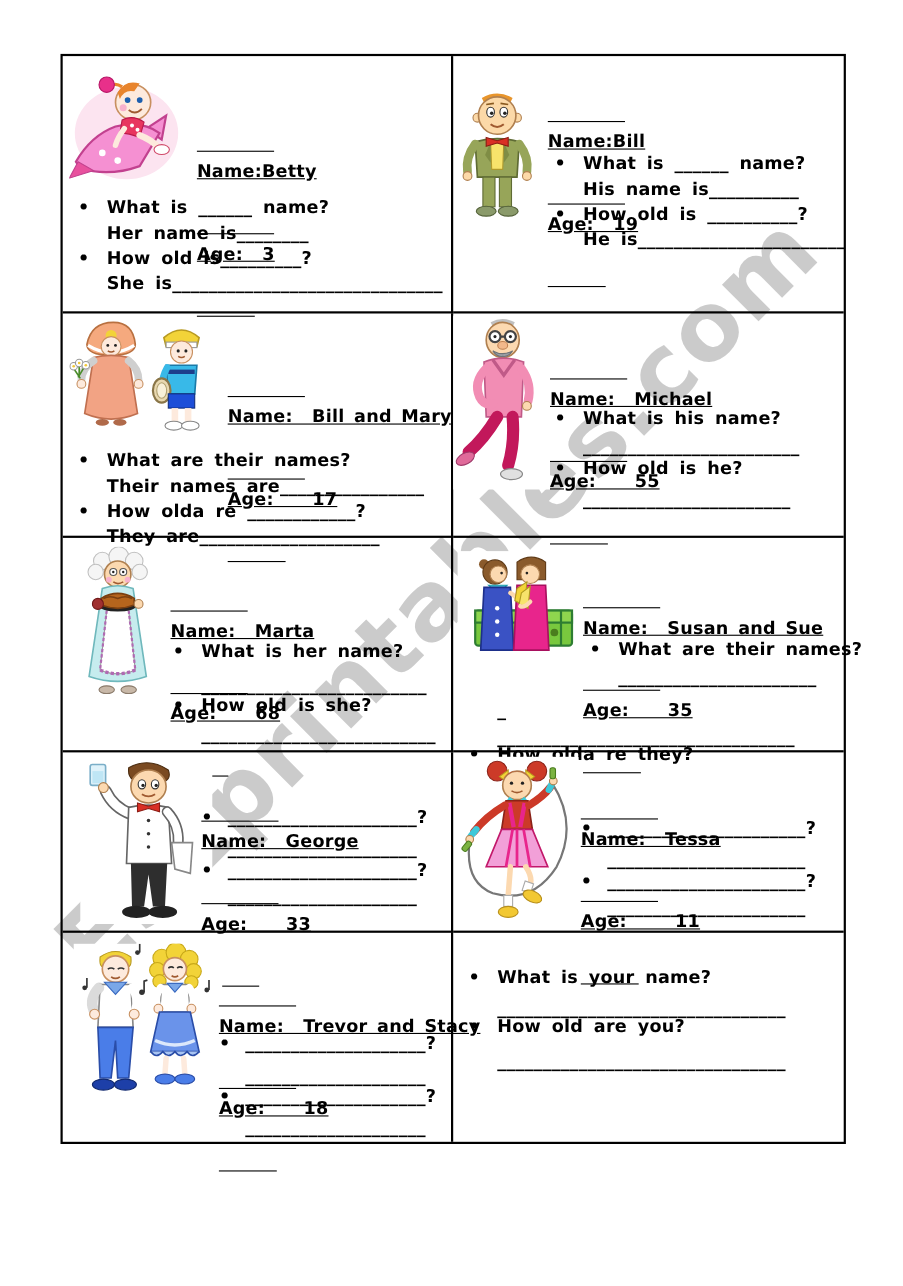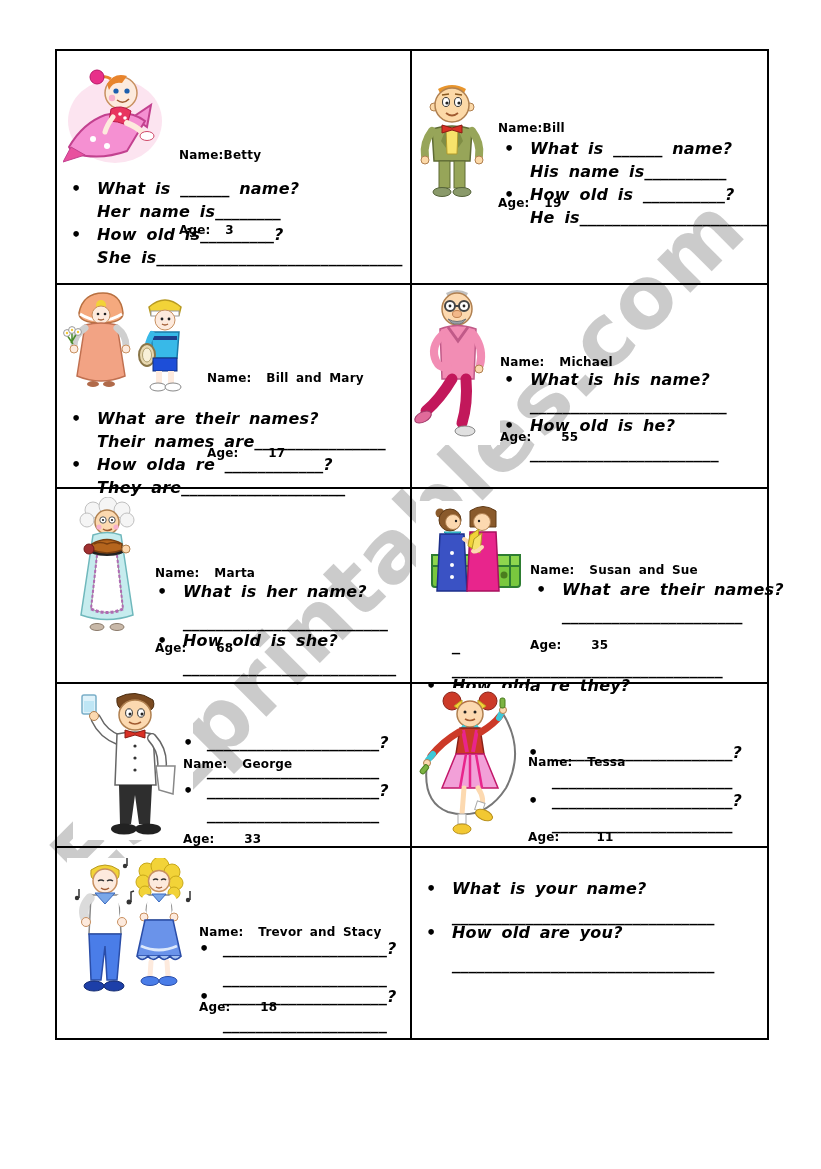--- a/index.html
+++ b/index.html
@@ -22,25 +22,25 @@
     grid-template-rows:234px 204px 195px 164px 190px;
     border:2px solid #000; z-index:1; background:transparent;
   }
   .cell { position:relative; font-weight:bold; color:#000; }
   .cell.l { border-right:2px solid #000; }
   .cell.hb { border-bottom:2px solid #000; }
 
   .imgbox { position:absolute; background:#fff; }
   .imgbox svg { display:block; width:100%; height:100%; }
 
-  .nameblk { position:absolute; font-size:12px; line-height:25px; white-space:pre; letter-spacing:.2px; word-spacing:3px; }
+  .nameblk { position:absolute; font-size:16px; line-height:25px; white-space:pre; letter-spacing:.2px; word-spacing:3px;text-decoration:underline; }
 
   .lines { position:absolute; font-size:16px; line-height:23px; letter-spacing:.2px; word-spacing:4px; }
   .lines.sp { line-height:22px; }
-  .line { position:relative; padding-left:34px; white-space:pre;font-style:italic; }
+  .line { position:relative; padding-left:34px; white-space:pre; }
   .line.b::before { content:"•"; position:absolute; left:8px; top:0; }
   .tight .line { padding-left:26px; }
   .tight .line.b::before { left:2px; }
   .mt2{margin-top:2px}.mt4{margin-top:4px}.mt5{margin-top:5px}.mt6{margin-top:6px}
   .mt8{margin-top:8px}.mt9{margin-top:9px}.mt10{margin-top:10px}
   .mtn2{margin-top:-2px}.mtn4{margin-top:-4px}.mtn6{margin-top:-6px}
 
   
   .c1 .imgbox{left:6px;top:16px;width:100px;height:100px}
   .c1 .nameblk{left:122px;top:42px}

